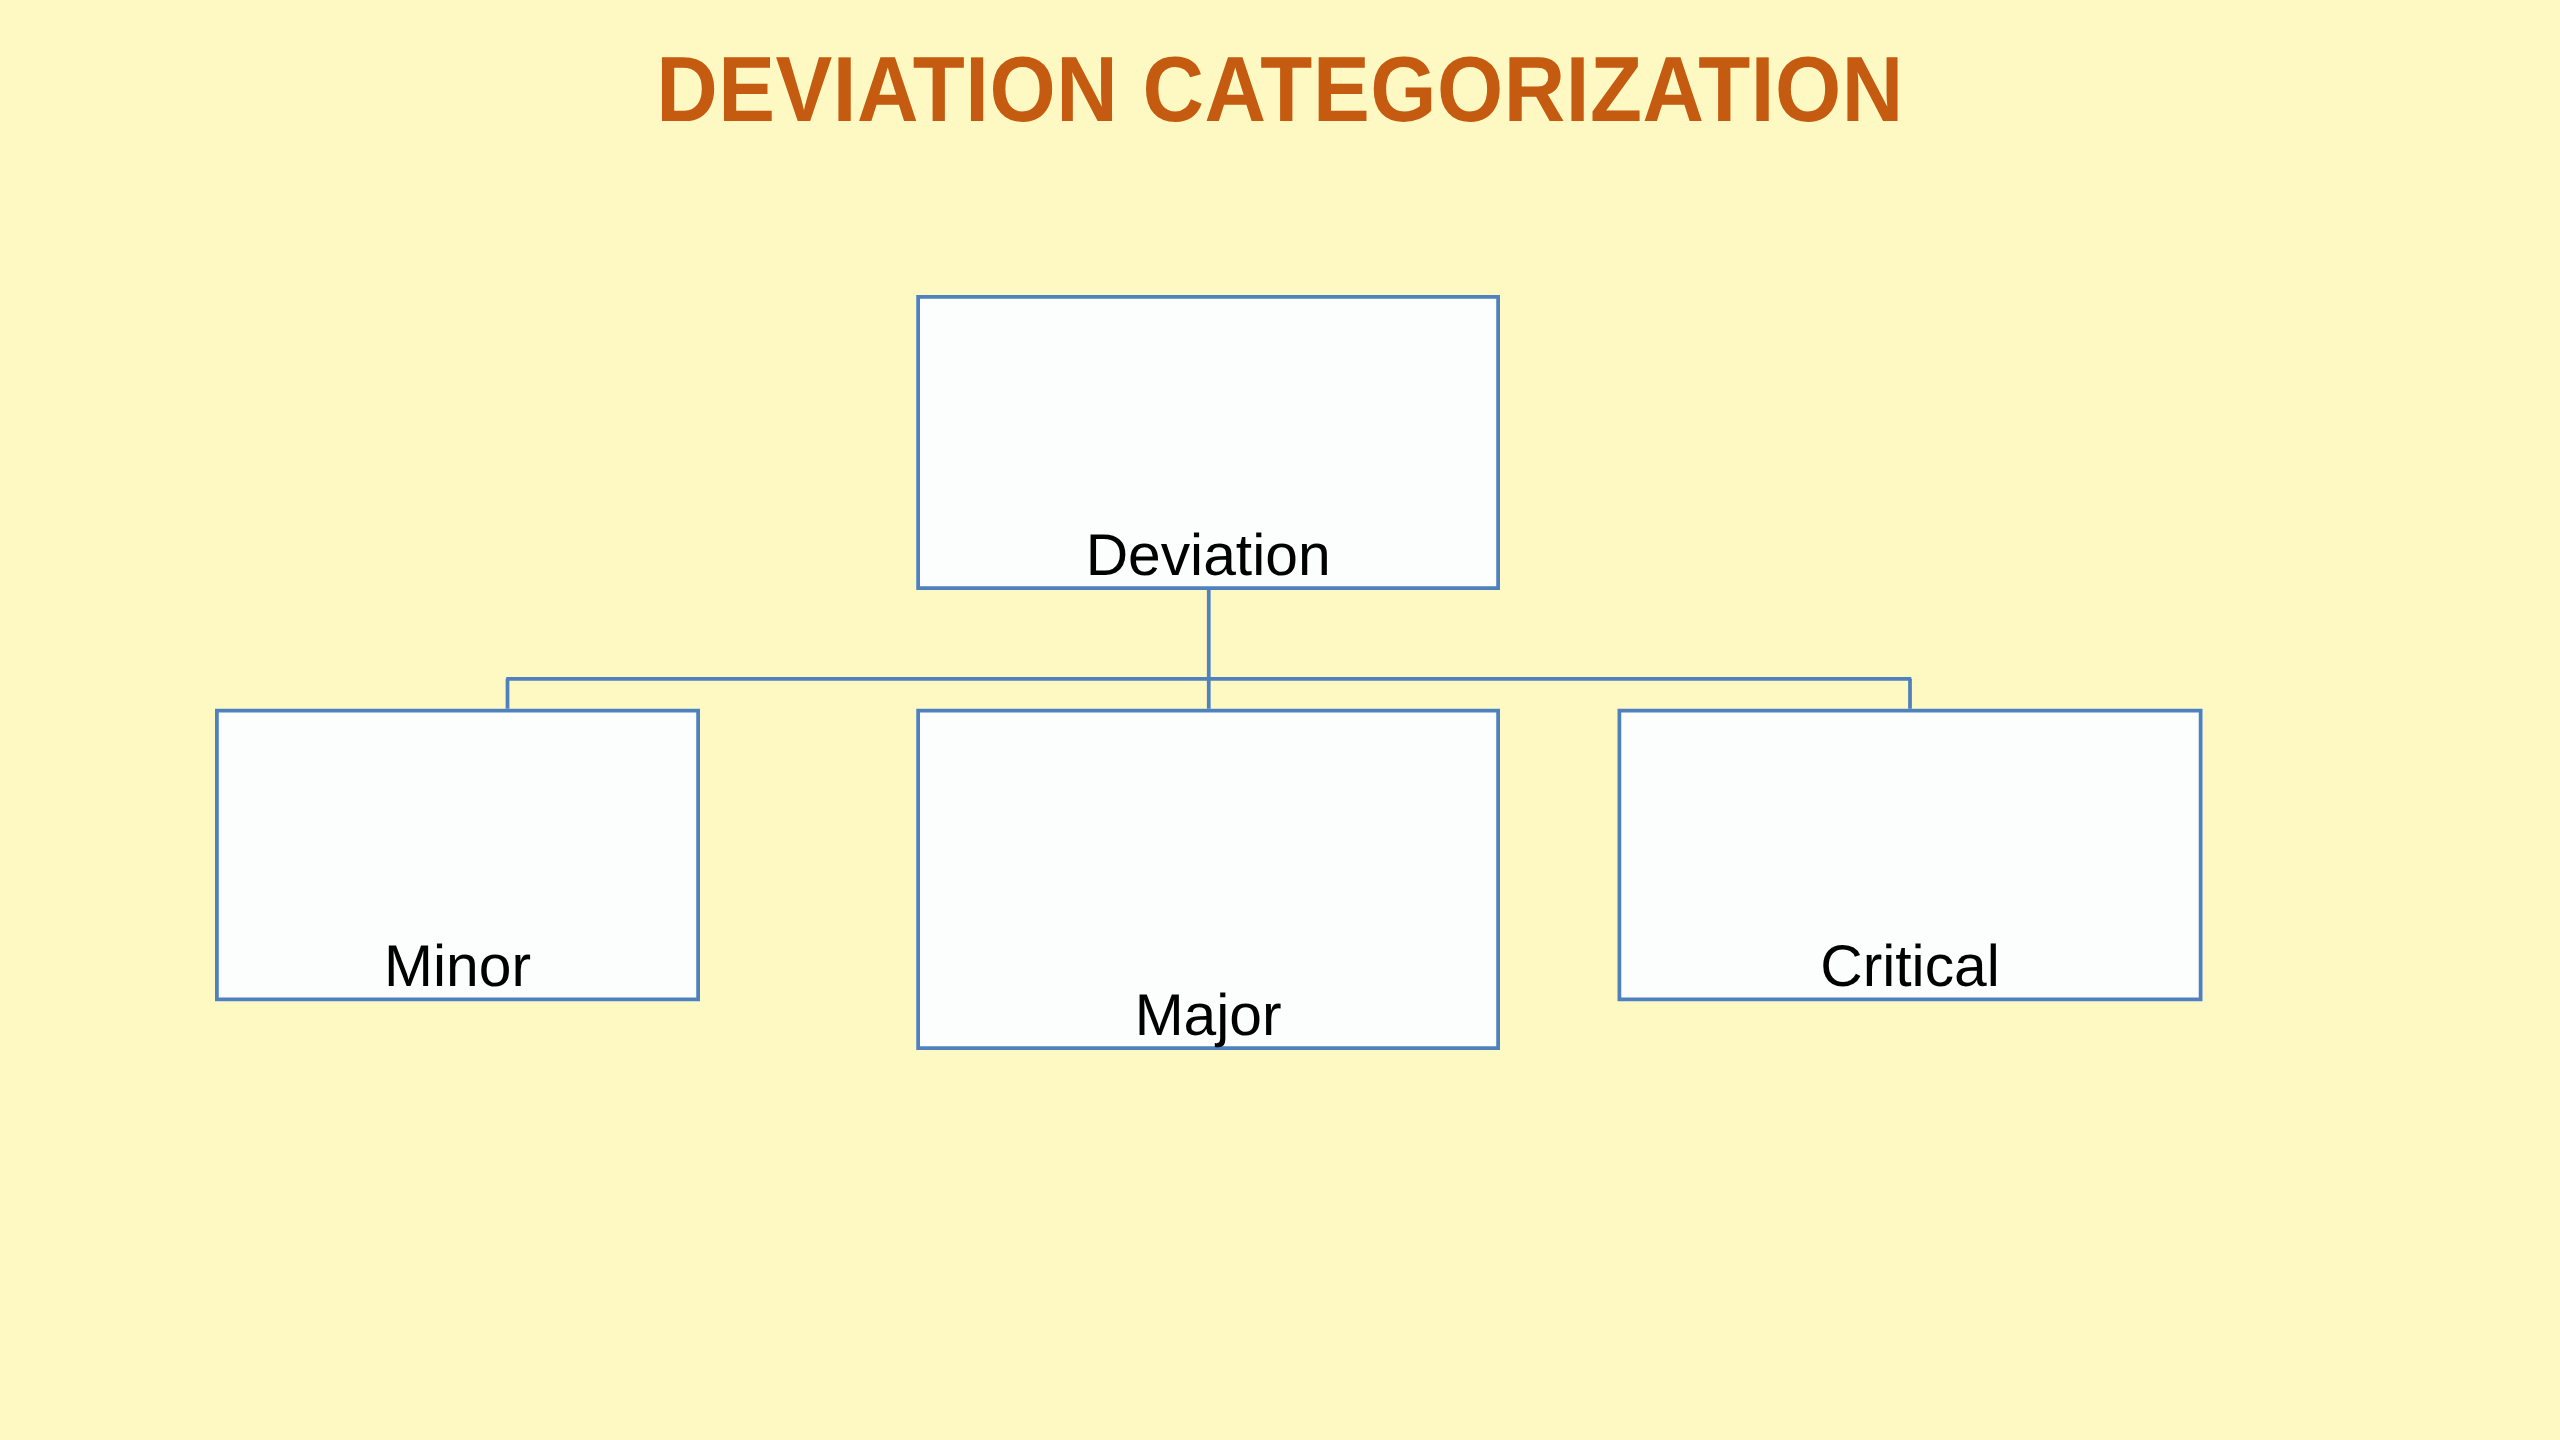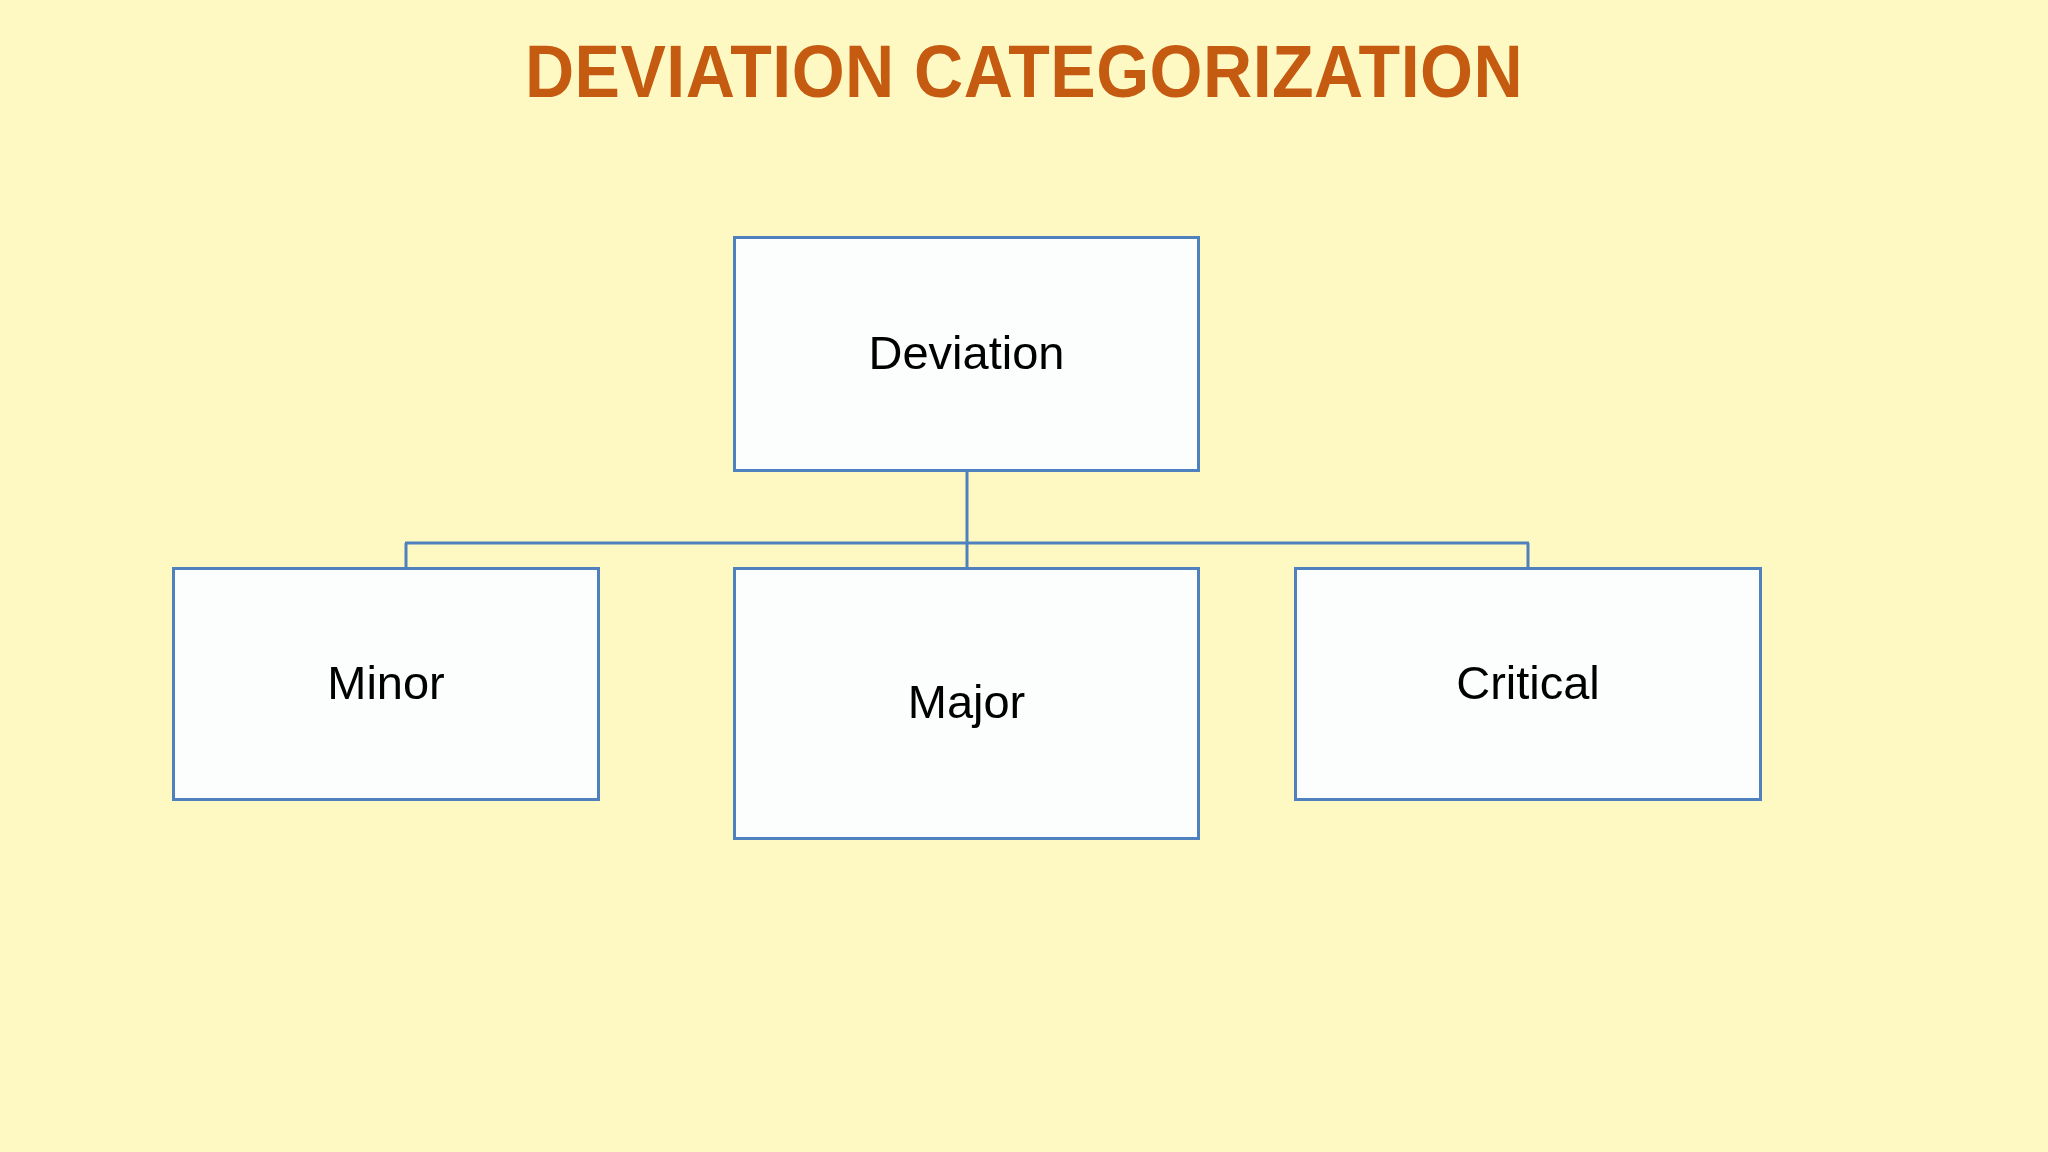--- a/index.html
+++ b/index.html
@@ -41,37 +41,37 @@
     user-select: none;
   }
 
   
   .node {
     position: absolute;
     box-sizing: border-box;
     background: #FCFDFD;
     border: 3px solid #4E81BD;
     display: flex;
-    align-items: center;
+    align-items: flex-end;
     justify-content: center;
   }
   .node-label {
     color: #000000;
     font-family: "Liberation Sans", "DejaVu Sans", sans-serif;
     font-weight: normal;
     font-size: 47px;
     line-height: 1;
     text-align: center;
     white-space: nowrap;
     position: relative;
     top: -2px;
   }
 
   #node-root   { left: 733px;  top: 236px; width: 467px; height: 236px; }
-  #node-minor  { left: 172px;  top: 567px; width: 428px; height: 234px; }
+  #node-minor  { left: 172px;  top: 567px; width: 388px; height: 234px; }
   #node-major  { left: 733px;  top: 567px; width: 467px; height: 273px; }
   #node-critical { left: 1294px; top: 567px; width: 468px; height: 234px; }
 
   
   #connector-layer {
     position: absolute;
     left: 0;
     top: 0;
     width: 2048px;
     height: 1152px;

